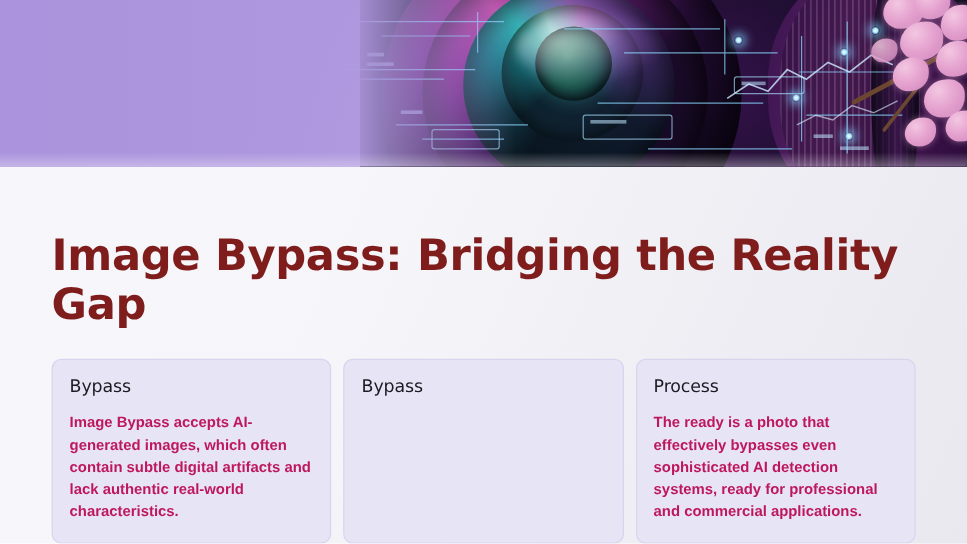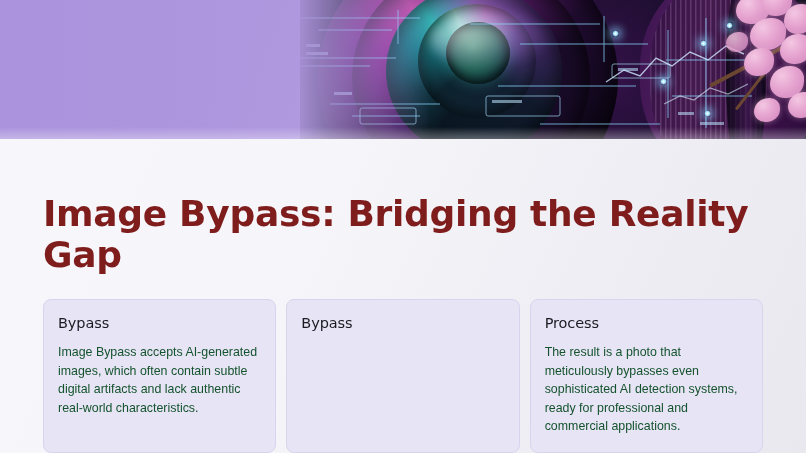--- a/index.html
+++ b/index.html
@@ -172,21 +172,22 @@
     font-size:14.5px;
     font-weight:500;
     color:#1b1b22;
     margin-bottom:12px;
     letter-spacing:-.1px;
   }
 
   .card-body {
     font-size:12.4px;
     line-height:18.6px;
-    color:#14532d;
+    color:#be185d;
+    font-weight:bold;
   }
 </style>
 </head>
 <body>
 
 <div class="hero">
 
   <div class="lens-body"></div>
   <div class="ring ring-1"></div>
   <div class="ring ring-2"></div>
@@ -271,17 +272,17 @@
       <div class="card-title">Bypass</div>
       <div class="card-body">Image Bypass accepts AI-generated images, which often contain subtle digital artifacts and lack authentic real-world characteristics.</div>
     </div>
 
     <div class="card">
       <div class="card-title">Bypass</div>
     </div>
 
     <div class="card">
       <div class="card-title">Process</div>
-      <div class="card-body">The result is a photo that meticulously bypasses even sophisticated AI detection systems, ready for professional and commercial applications.</div>
+      <div class="card-body">The ready is a photo that effectively bypasses even sophisticated AI detection systems, ready for professional and commercial applications.</div>
     </div>
 
   </div>
 </div>
 
 </body></html>

